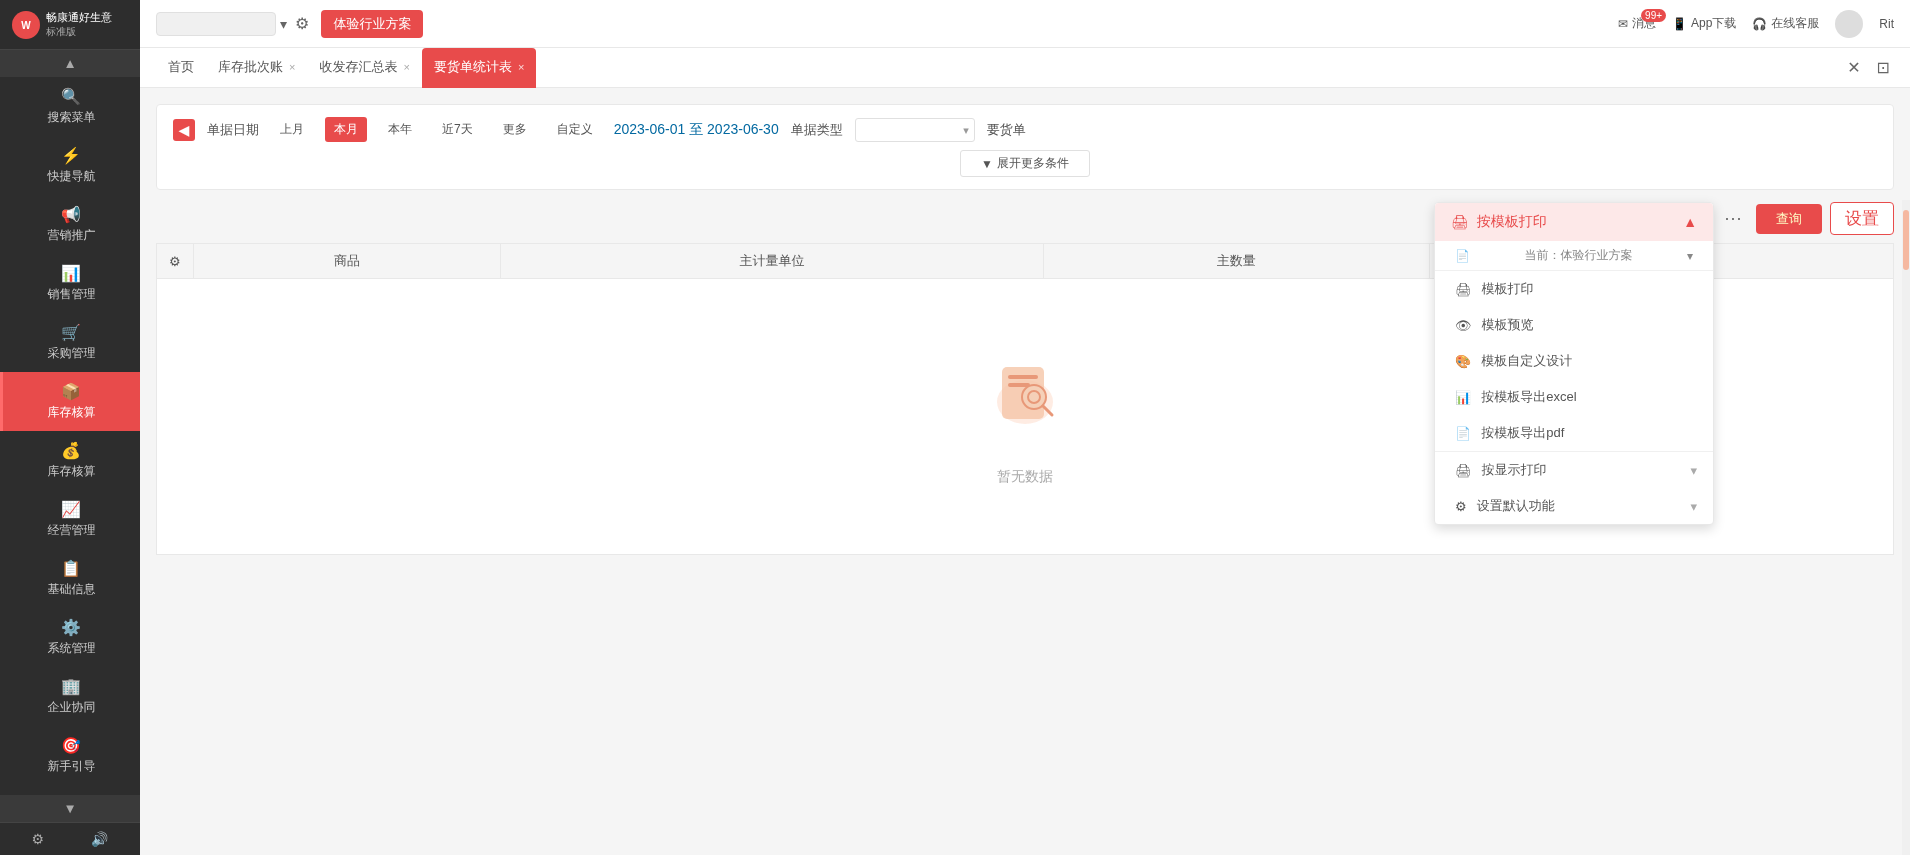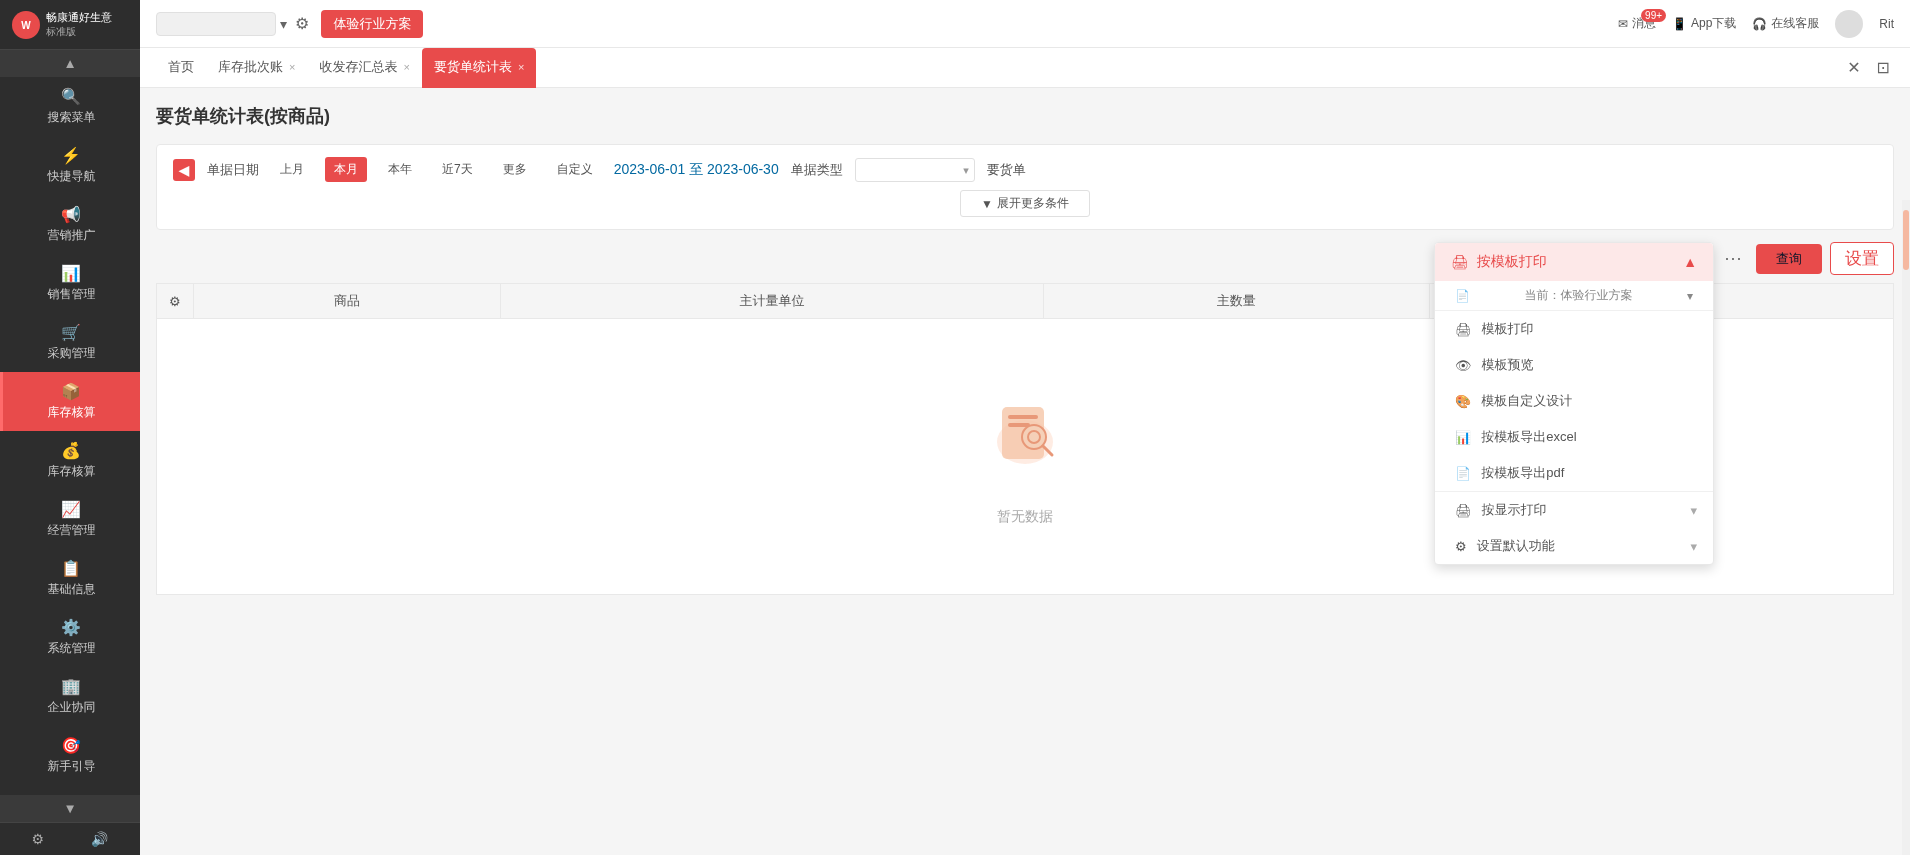--- a/index.html
+++ b/index.html
@@ -279,21 +279,21 @@
       cursor: pointer;
       color: #e84b4b;
       font-size: 13px;
       display: flex;
       align-items: center;
       gap: 4px;
       padding: 4px 8px;
     }
     .query-btn {
       background: #e84b4b;
-      color: #0f172a;
+      color: #fef9c3;
       border: none;
       border-radius: 4px;
       padding: 6px 20px;
       font-size: 13px;
       cursor: pointer;
     }
     .settings-btn {
       border: 1px solid #e84b4b;
       color: #e84b4b;
       background: white;
@@ -551,21 +551,20 @@
       <span>要货单统计表</span>
       <span class="tab-close">×</span>
     </div>
     <div class="tabbar-controls">
       <button class="tabbar-ctrl-btn">✕</button>
       <button class="tabbar-ctrl-btn">⊡</button>
     </div>
   </div>
 
   <div class="content">
-    <div class="page-title">要货单统计表(按商品)</div>
 
     <div class="filter-area">
       <div class="filter-row">
 
         <button style="background:#e84b4b;border:none;color:white;width:22px;height:22px;border-radius:3px;cursor:pointer;font-size:14px;display:flex;align-items:center;justify-content:center;">◀</button>
 
         <span class="filter-label">单据日期</span>
         <span class="date-chip">上月</span>
         <span class="date-chip active">本月</span>
         <span class="date-chip">本年</span>

